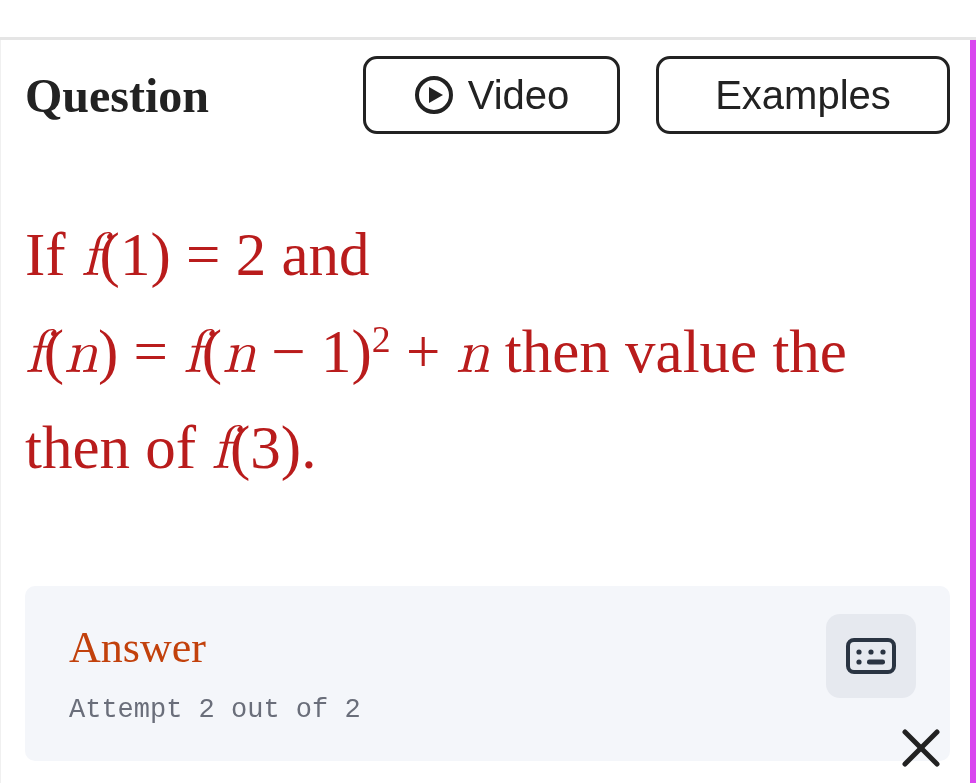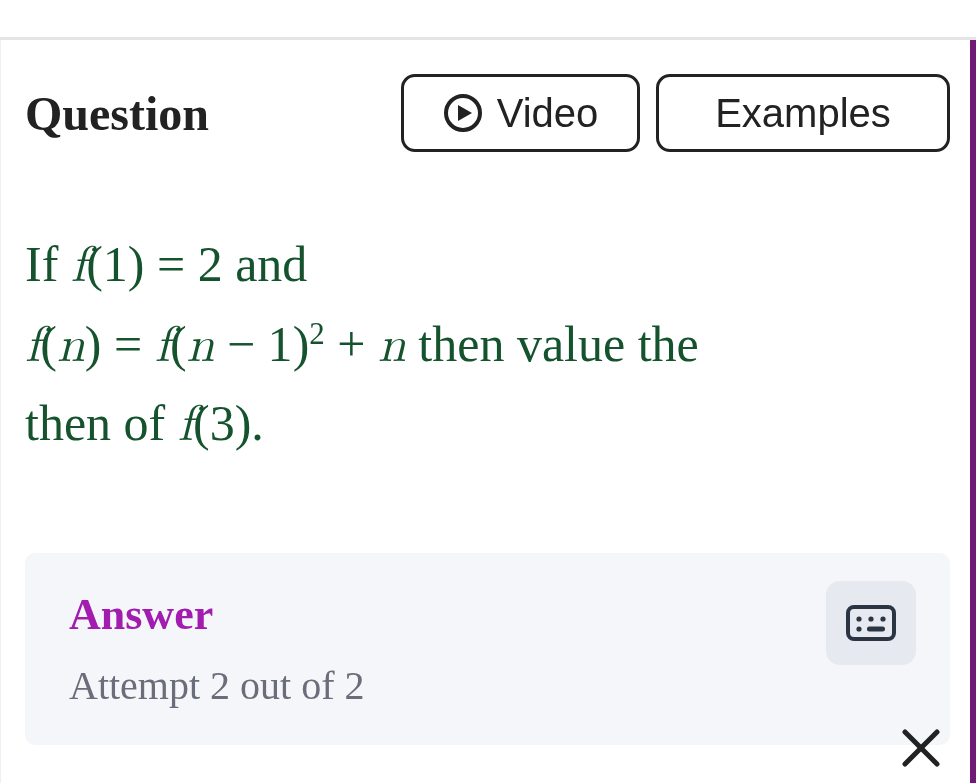--- a/index.html
+++ b/index.html
@@ -13,22 +13,22 @@
     width: 976px;
     height: 783px;
     position: relative;
     overflow: hidden;
   }
   .top-separator {
     height: 40px;
     border-bottom: 3px solid #e5e5e5;
   }
   .content {
-    padding: 34px 20px 0 24px;
-    border-right: 6px solid #701a75;
+    padding: 16px 20px 0 24px;
+    border-right: 6px solid #d946ef;
     border-left: 1px solid #f0f0f0;
     height: calc(100% - 40px);
     position: relative;
   }
   .header-row {
     display: flex;
     align-items: center;
     gap: 16px;
   }
   .question-title {
@@ -48,64 +48,65 @@
     border: 3px solid #222;
     border-radius: 14px;
     background: #fff;
     font-size: 40px;
     font-family: -apple-system, 'Segoe UI', Helvetica, Arial, sans-serif;
     color: #222;
     cursor: pointer;
     padding: 0 28px;
   }
   .btn-video {
-    width: 239px;
+    width: 257px;
   }
   .btn-examples {
     width: 294px;
+    margin-left: 20px;
   }
   .play-icon-svg {
     width: 40px;
     height: 40px;
     flex-shrink: 0;
   }
   .problem {
     margin-top: 74px;
-    font-size: 50px;
+    font-size: 61px;
     line-height: 1.55;
     font-family: Georgia, 'Times New Roman', serif;
-    color: #14532d;
+    color: #b91c1c;
   }
   .math-i {
     font-family: 'Latin Modern Math', 'STIX Two Math', 'Cambria Math', Georgia, serif;
     font-style: italic;
   }
   .sup {
     font-size: 0.62em;
     vertical-align: super;
     position: relative;
     top: 0.05em;
   }
   .answer-box {
     background: #f4f6fa;
     border-radius: 10px;
     margin-top: 88px;
     padding: 36px 40px 36px 44px;
     position: relative;
   }
   .answer-title {
     font-size: 44px;
-    font-weight: 700;
+    font-weight: 400;
     font-family: Georgia, serif;
-    color: #a21caf;
+    color: #c2410c;
   }
   .attempt {
-    font-size: 40px;
+    font-size: 27px;
     color: #6a6e7a;
-    font-family: Liberation Serif, serif;
+    font-family: Liberation Mono, monospace;
     margin-top: 22px;
   }
   .keypad-btn {
     position: absolute;
     right: 34px;
     top: 28px;
     width: 90px;
     height: 84px;
     background: #e6e9ef;
     border: none;

